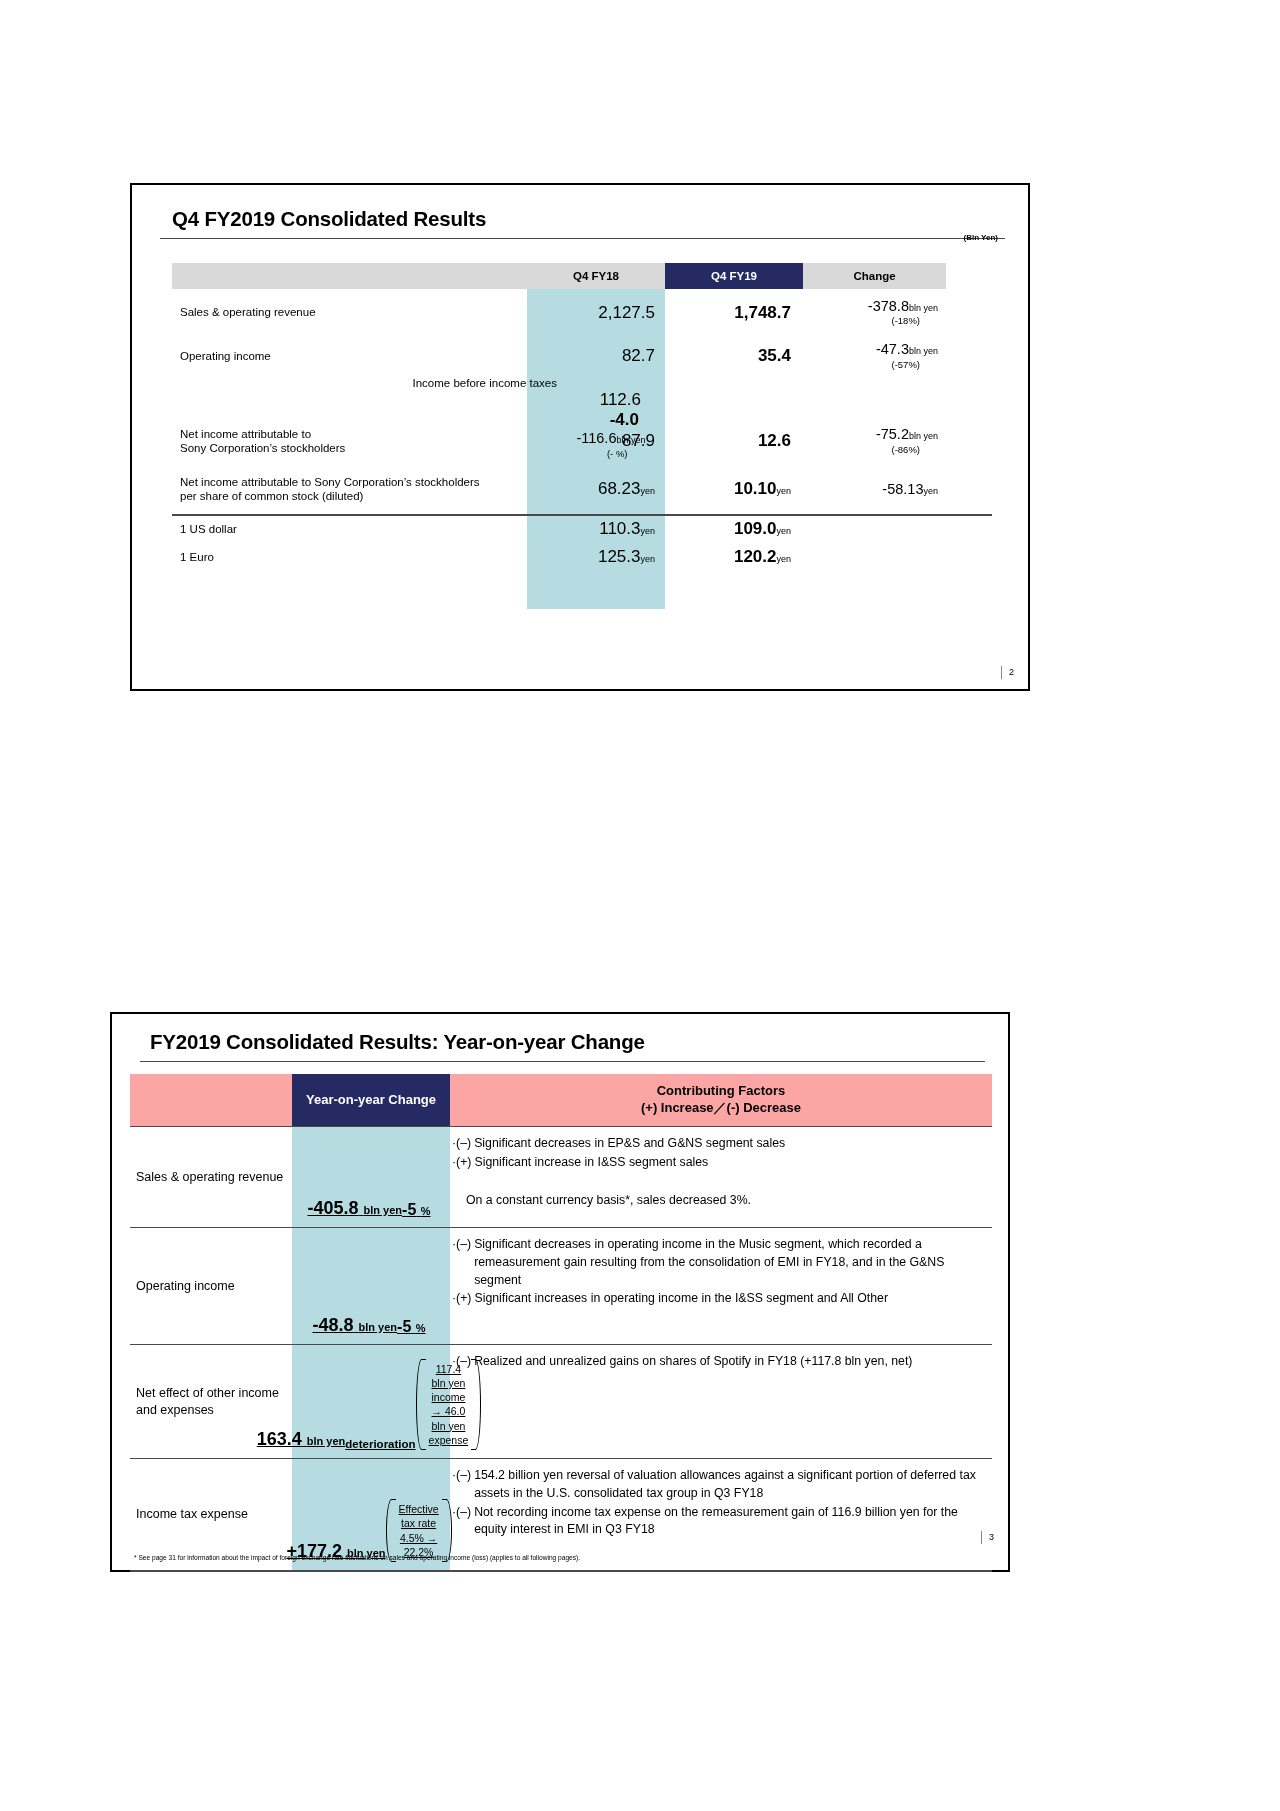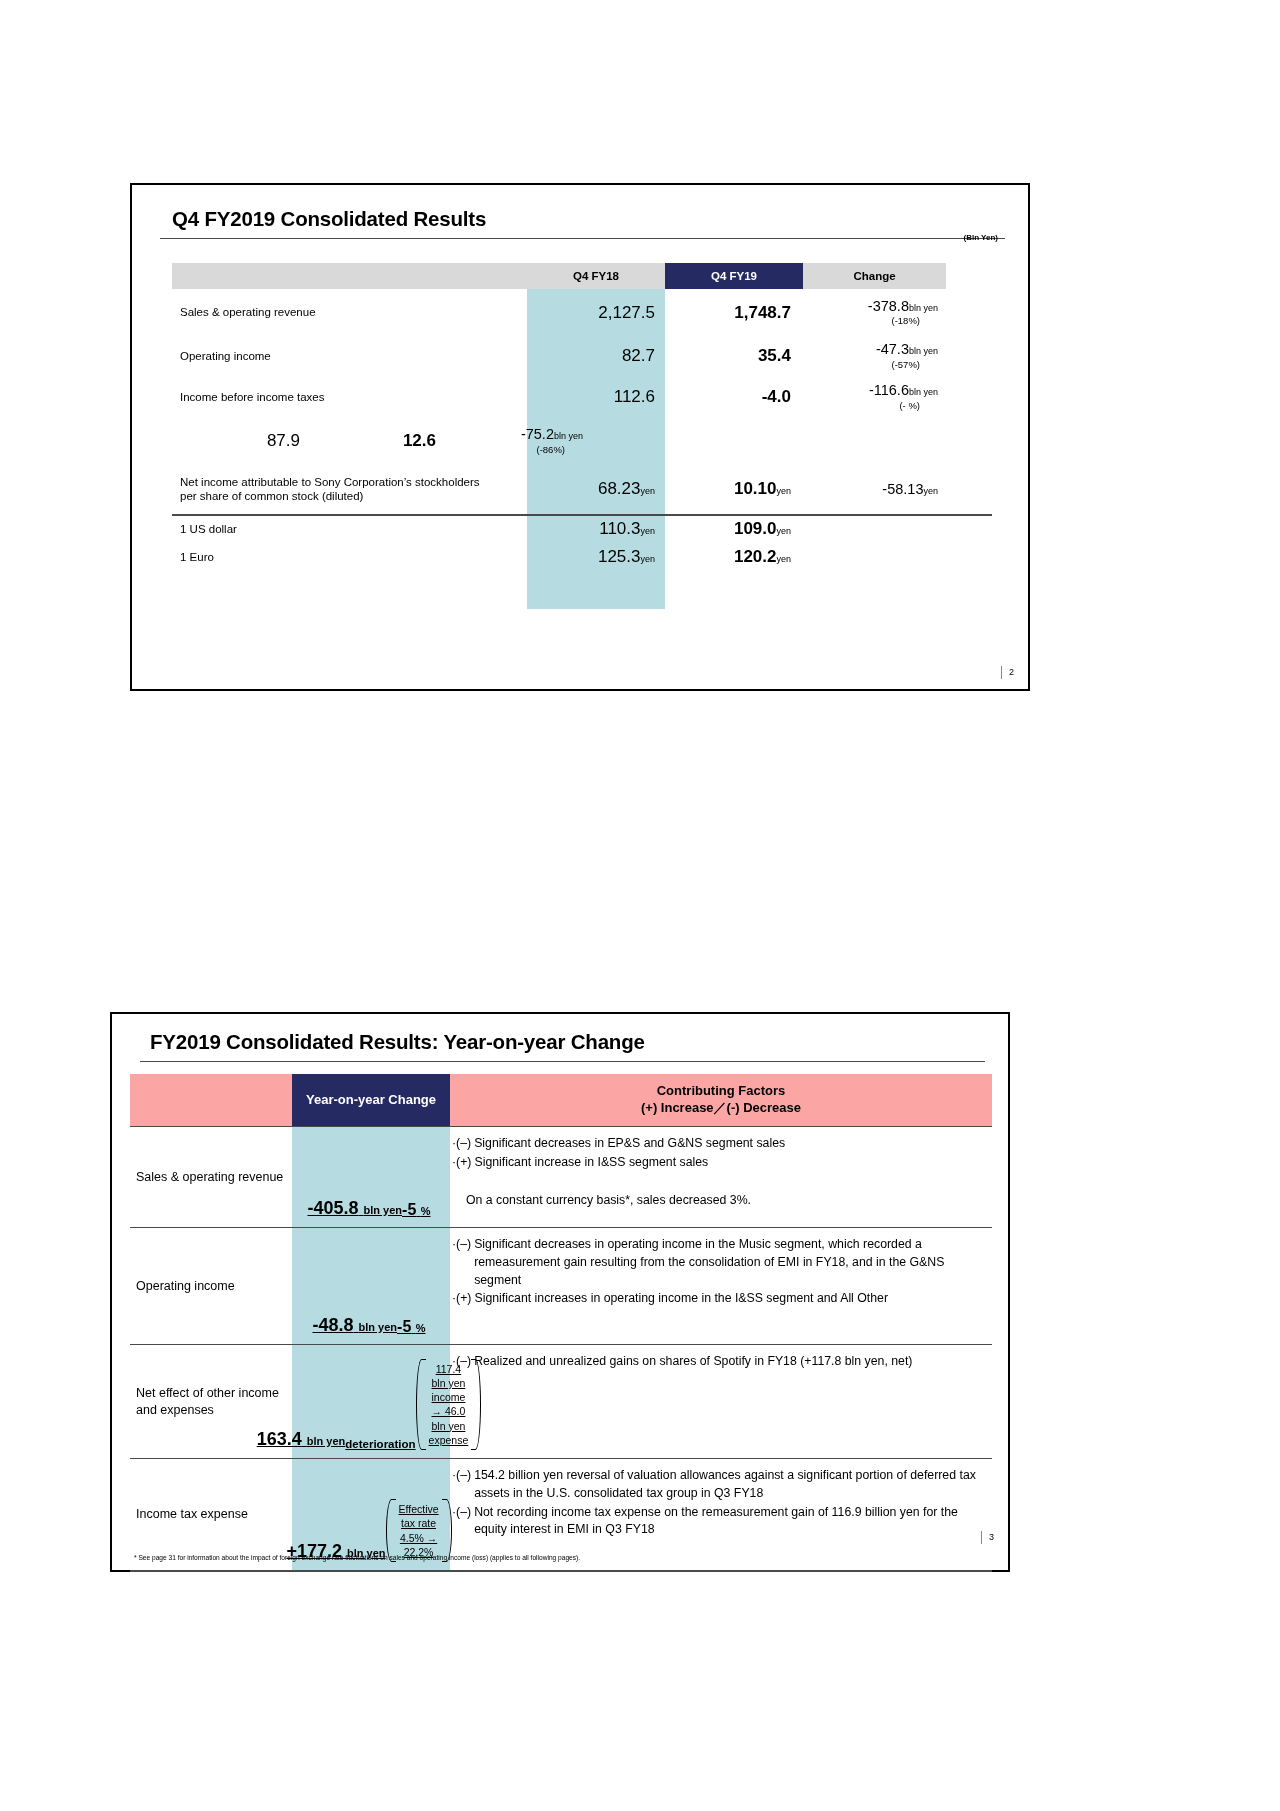--- a/index.html
+++ b/index.html
@@ -279,31 +279,35 @@
         <div class="drow" style="height:40px;">
           <div class="lbl">Operating income</div>
           <div class="v18">82.7</div>
           <div class="v19">35.4</div>
           <div class="vchg">
             <span>-47.3</span><span class="unit-sm">bln yen</span>
             <span class="pct-sm">(-57%)</span>
           </div>
         </div>
 
-        <div class="drow" style="height:42px;">
+        <div class="drow" style="height:42px;flex-direction:column;">
           <div class="lbl">Income before income taxes</div>
           <div class="v18">112.6</div>
           <div class="v19">-4.0</div>
           <div class="vchg">
             <span>-116.6</span><span class="unit-sm">bln yen</span>
             <span class="pct-sm">(- %)</span>
           </div>
         </div>
 
         <div class="drow" style="height:46px;">
+          <div class="lbl">
+            <div>Net income attributable to</div>
+            <div>Sony Corporation’s stockholders</div>
+          </div>
           <div class="v18">87.9</div>
           <div class="v19">12.6</div>
           <div class="vchg">
             <span>-75.2</span><span class="unit-sm">bln yen</span>
             <span class="pct-sm">(-86%)</span>
           </div>
         </div>
 
         <div class="drow" style="height:50px;">
           <div class="lbl">

